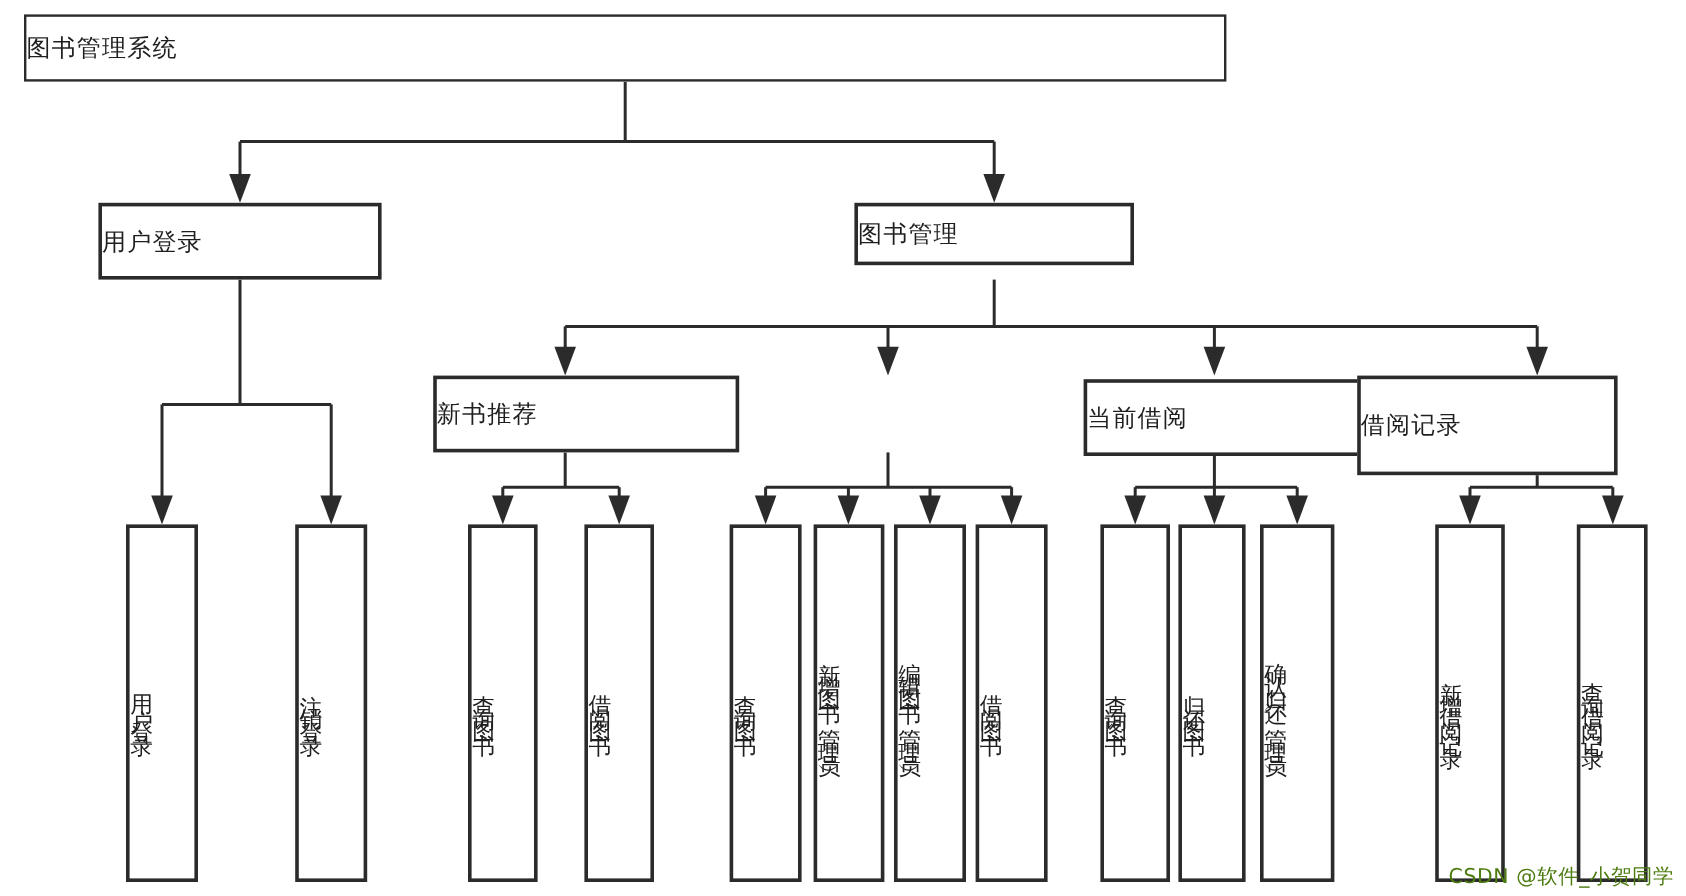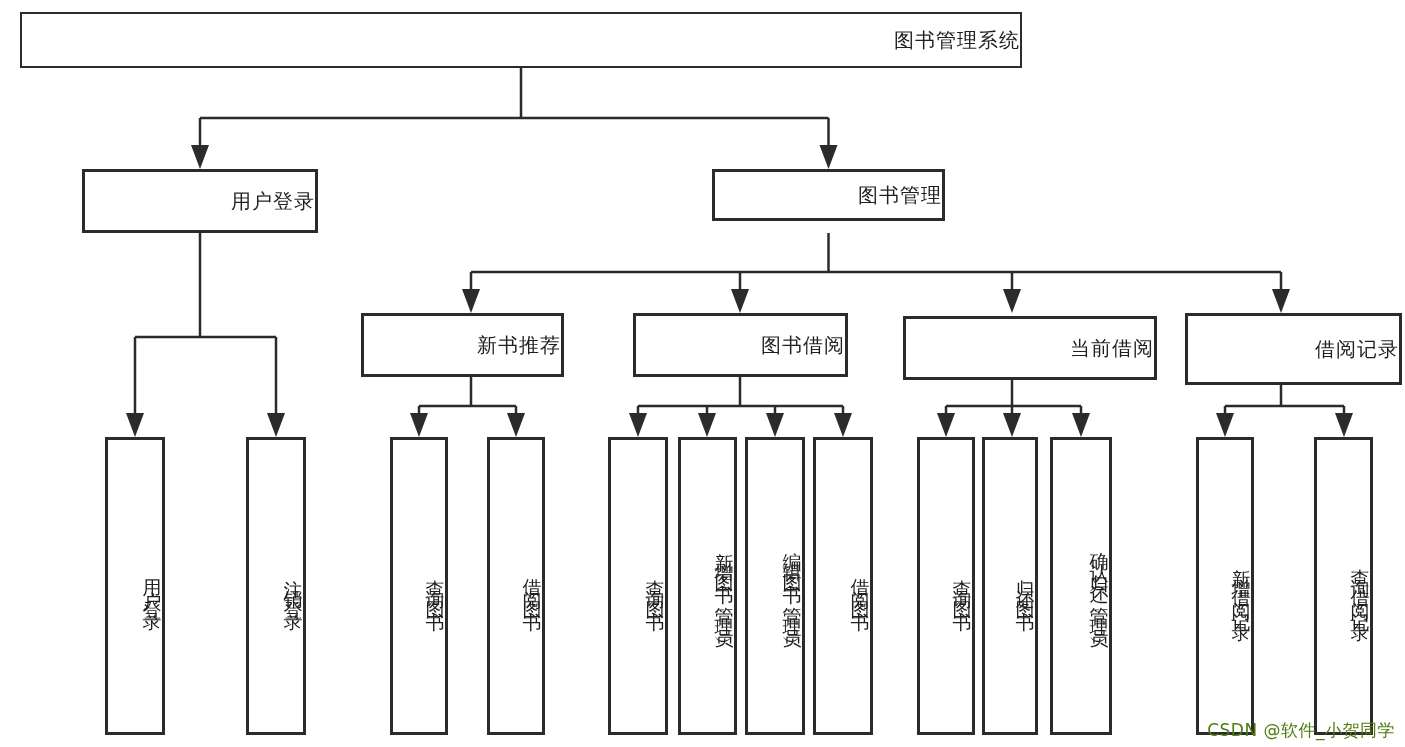--- a/index.html
+++ b/index.html
@@ -18,21 +18,21 @@
     width: 1405px; height: 747px;
     pointer-events: none;
   }
   .box {
     position: absolute;
     box-sizing: border-box;
     background: #ffffff;
     border: 3px solid #2b2b2b;
     display: flex;
     align-items: center;
-    justify-content: flex-end;
+    justify-content: flex-start;
     text-align: center;
   }
   .box.root { border-width: 2px; }
   .hlabel {
     font-size: 20px;
     letter-spacing: 1px;
     white-space: nowrap;
   }
   .vlabel {
     writing-mode: vertical-rl;
@@ -131,30 +131,27 @@
     <span class="hlabel">图书管理系统</span>
   </div>
 
   <div class="box" style="left:82px;top:169px;width:236px;height:64px">
     <span class="hlabel">用户登录</span>
   </div>
   <div class="box" style="left:712px;top:169px;width:233px;height:52px">
     <span class="hlabel">图书管理</span>
   </div>
 
-  <div class="box" style="left:361px;top:313px;width:203px;height:64px">
+  <div class="box" style="left:361px;top:313px;width:255px;height:64px">
     <span class="hlabel">新书推荐</span>
-  </div>
-  <div class="box" style="left:633px;top:313px;width:215px;height:64px">
-    <span class="hlabel">图书借阅</span>
   </div>
   <div class="box" style="left:903px;top:316px;width:254px;height:64px">
     <span class="hlabel">当前借阅</span>
   </div>
-  <div class="box" style="left:1185px;top:313px;width:217px;height:72px">
+  <div class="box" style="left:1131px;top:313px;width:217px;height:83px">
     <span class="hlabel">借阅记录</span>
   </div>
 
   <div class="box" style="left:105px;top:437px;width:60px;height:298px">
     <span class="vlabel">用户登录</span>
   </div>
   <div class="box" style="left:246px;top:437px;width:60px;height:298px">
     <span class="vlabel">注销登录</span>
   </div>
 

